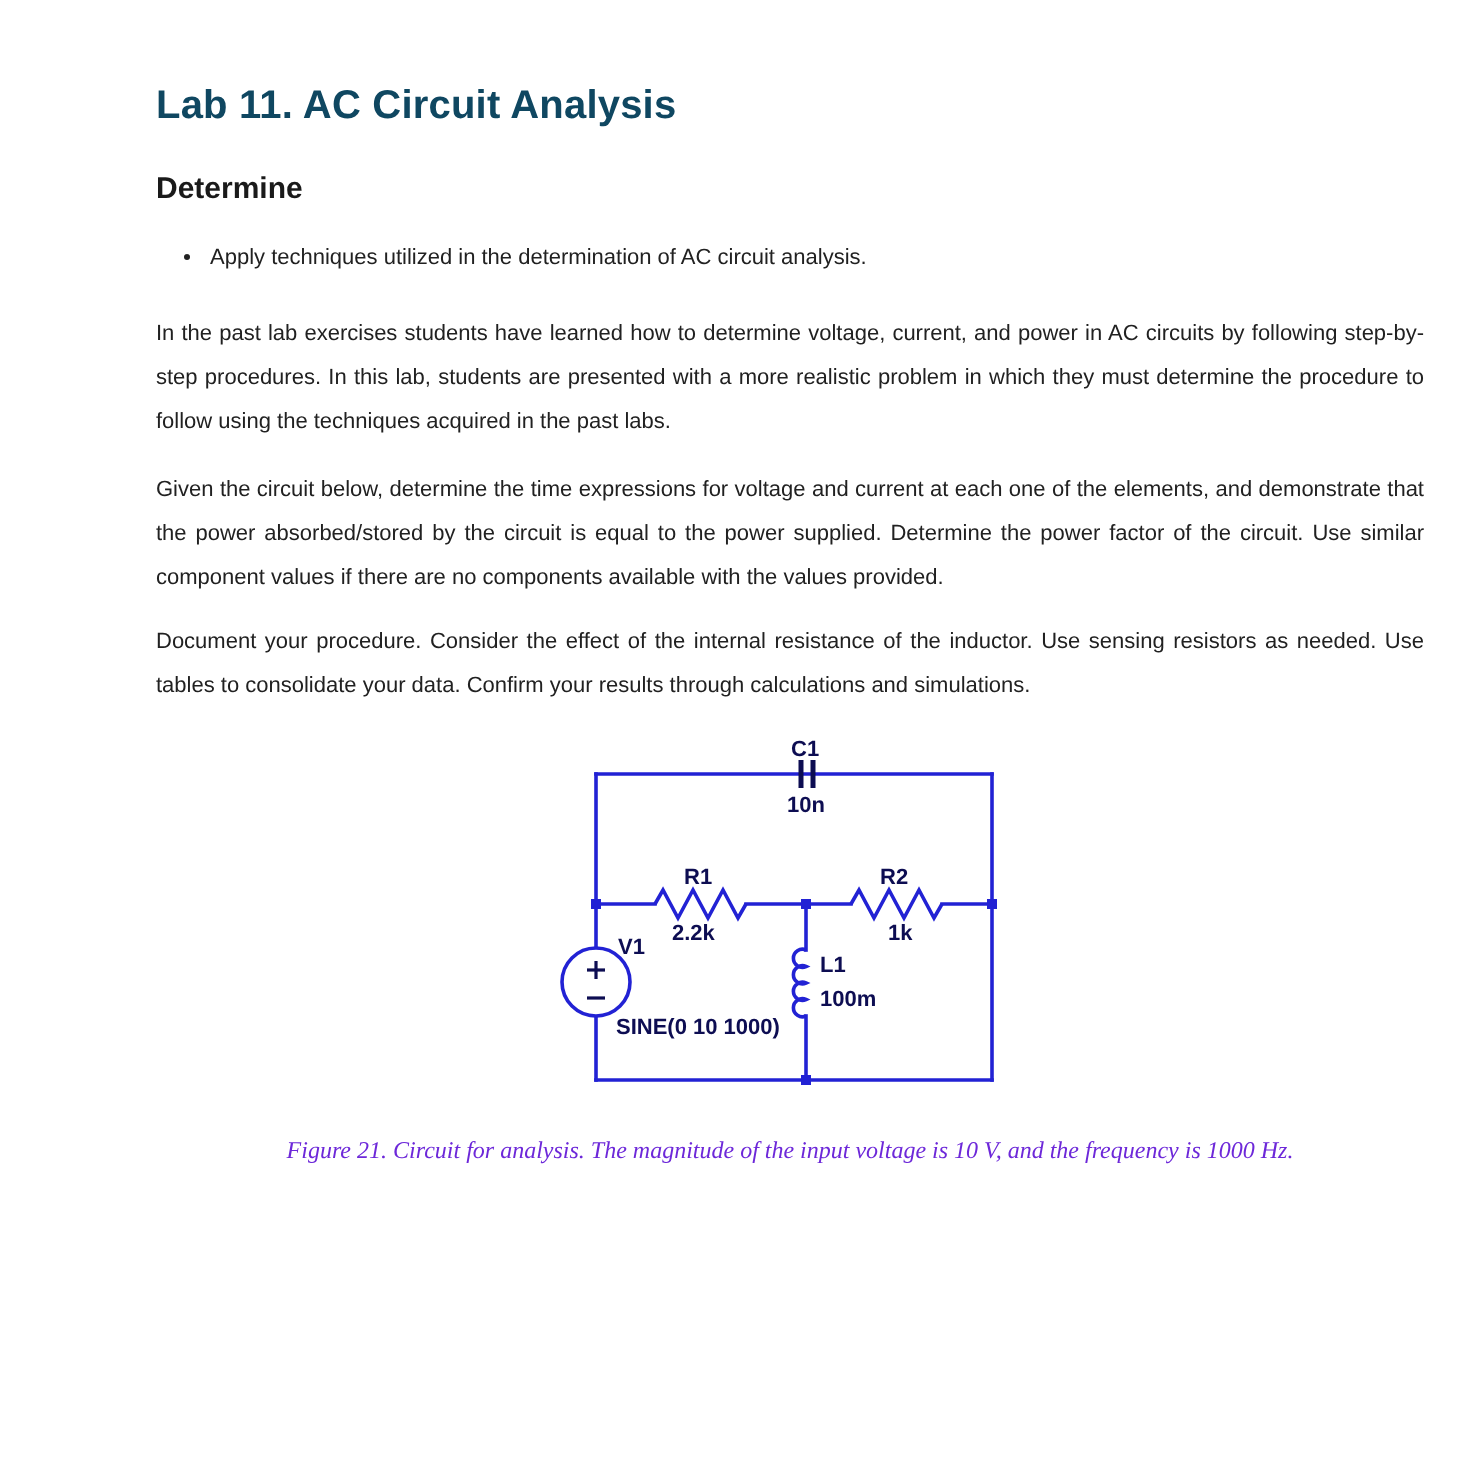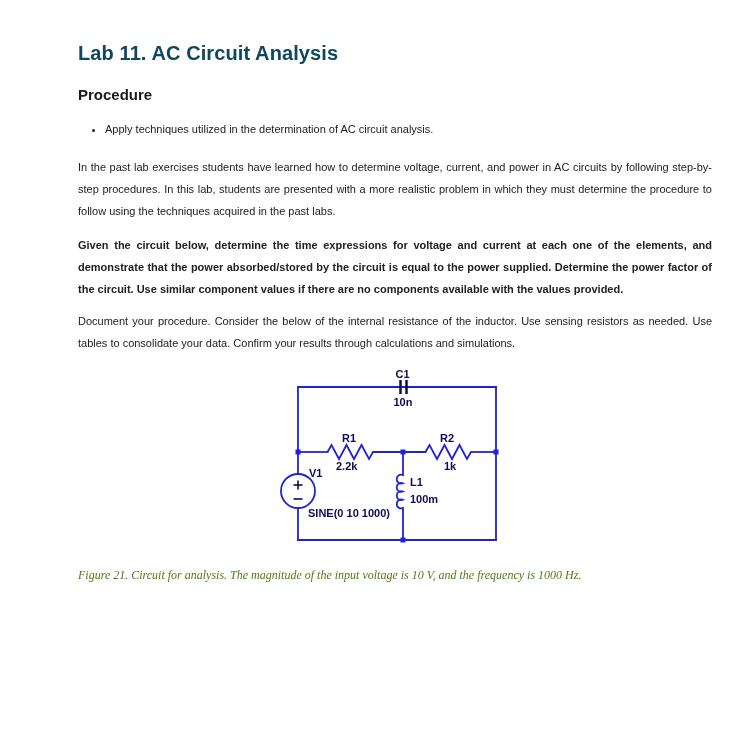--- a/index.html
+++ b/index.html
@@ -35,21 +35,21 @@
   .h-objectives { margin-top: 19px; }
   .h-introduction { margin-top: 18px; }
   .h-procedure { margin-top: 8px; }
   p.body-text {
     font-size: 11px;
     line-height: 22px;
     color: #212121;
     text-align: justify;
   }
   .p-intro { margin-top: 16px; }
-  .p-proc1 { margin-top: 12px; font-weight: bold; }
+  .p-proc1 { margin-top: 12px; }
   .p-proc2 { margin-top: 10px; }
   ul.bullet-list {
     margin-top: 13px;
     padding-left: 27px;
     list-style: disc;
   }
   ul.bullet-list li {
     font-size: 11px;
     line-height: 22px;
     color: #212121;
@@ -63,49 +63,49 @@
     margin-left: 194px;
   }
   .svg-label {
     font-family: "Liberation Sans", sans-serif;
     font-size: 11px;
     font-weight: 700;
   }
   figcaption.figure-caption {
     margin-top: 8px;
     width: 634px;
-    text-align: left;
+    text-align: center;
     font-family: "Liberation Serif", serif;
     font-style: italic;
     font-size: 12px;
     line-height: 15px;
-    color: #4d7c0f;
+    color: #6d28d9;
   }
 </style>
 </head>
 <body>
 
 <div class="page">
   <div class="content">
 
     <h1 class="doc-title">Lab 11. AC Circuit Analysis</h1>
 
-    <h2 class="doc-heading h-objectives">Procedure</h2>
+    <h2 class="doc-heading h-objectives">Determine</h2>
 
     <ul class="bullet-list">
       <li>Apply techniques utilized in the determination of AC circuit analysis.</li>
     </ul>
 
 
     <p class="body-text p-intro">In the past lab exercises students have learned how to determine voltage, current, and power in AC circuits by following step-by-step procedures. In this lab, students are presented with a more realistic problem in which they must determine the procedure to follow using the techniques acquired in the past labs.</p>
 
 
     <p class="body-text p-proc1">Given the circuit below, determine the time expressions for voltage and current at each one of the elements, and demonstrate that the power absorbed/stored by the circuit is equal to the power supplied. Determine the power factor of the circuit. Use similar component values if there are no components available with the values provided.</p>
 
-    <p class="body-text p-proc2">Document your procedure. Consider the below of the internal resistance of the inductor. Use sensing resistors as needed. Use tables to consolidate your data. Confirm your results through calculations and simulations.</p>
+    <p class="body-text p-proc2">Document your procedure. Consider the effect of the internal resistance of the inductor. Use sensing resistors as needed. Use tables to consolidate your data. Confirm your results through calculations and simulations.</p>
 
     <figure class="circuit-figure">
       <svg class="circuit-svg" width="240" height="200" viewBox="0 0 240 200" xmlns="http://www.w3.org/2000/svg">
 
         <g stroke="#2222d4" stroke-width="1.8" fill="none" stroke-linecap="square">
           <path d="M26 27 H224"></path>
           <path d="M224 27 V180"></path>
           <path d="M26 180 H224"></path>
           <path d="M26 27 V92"></path>
           <path d="M26 92 V114"></path>

